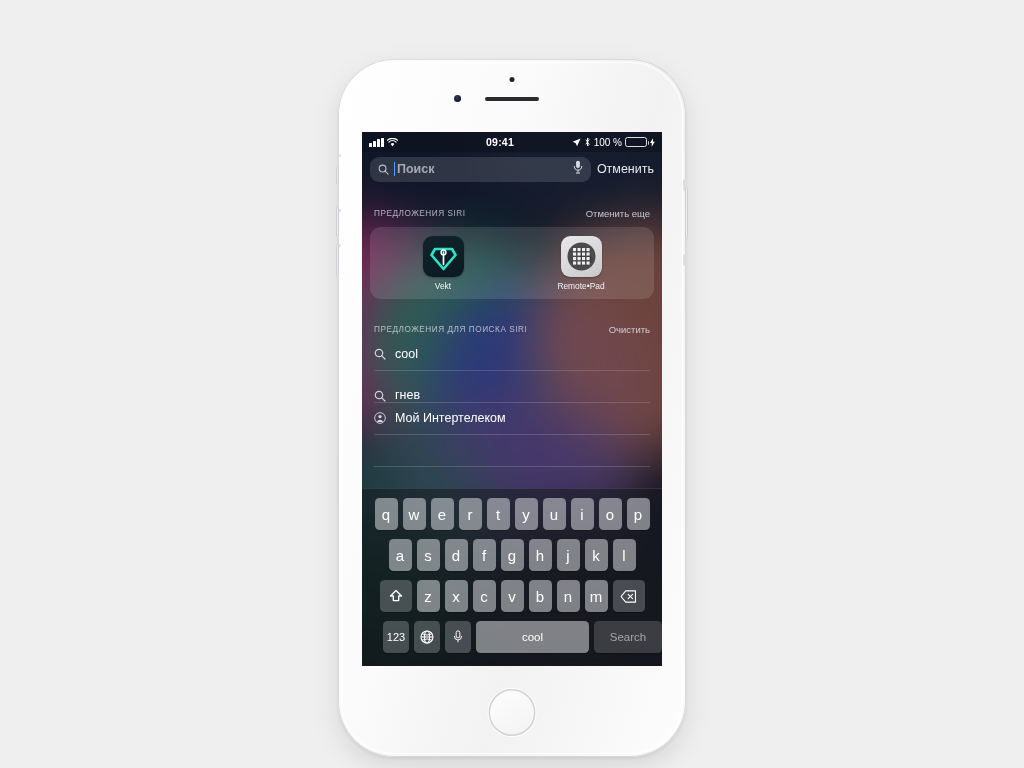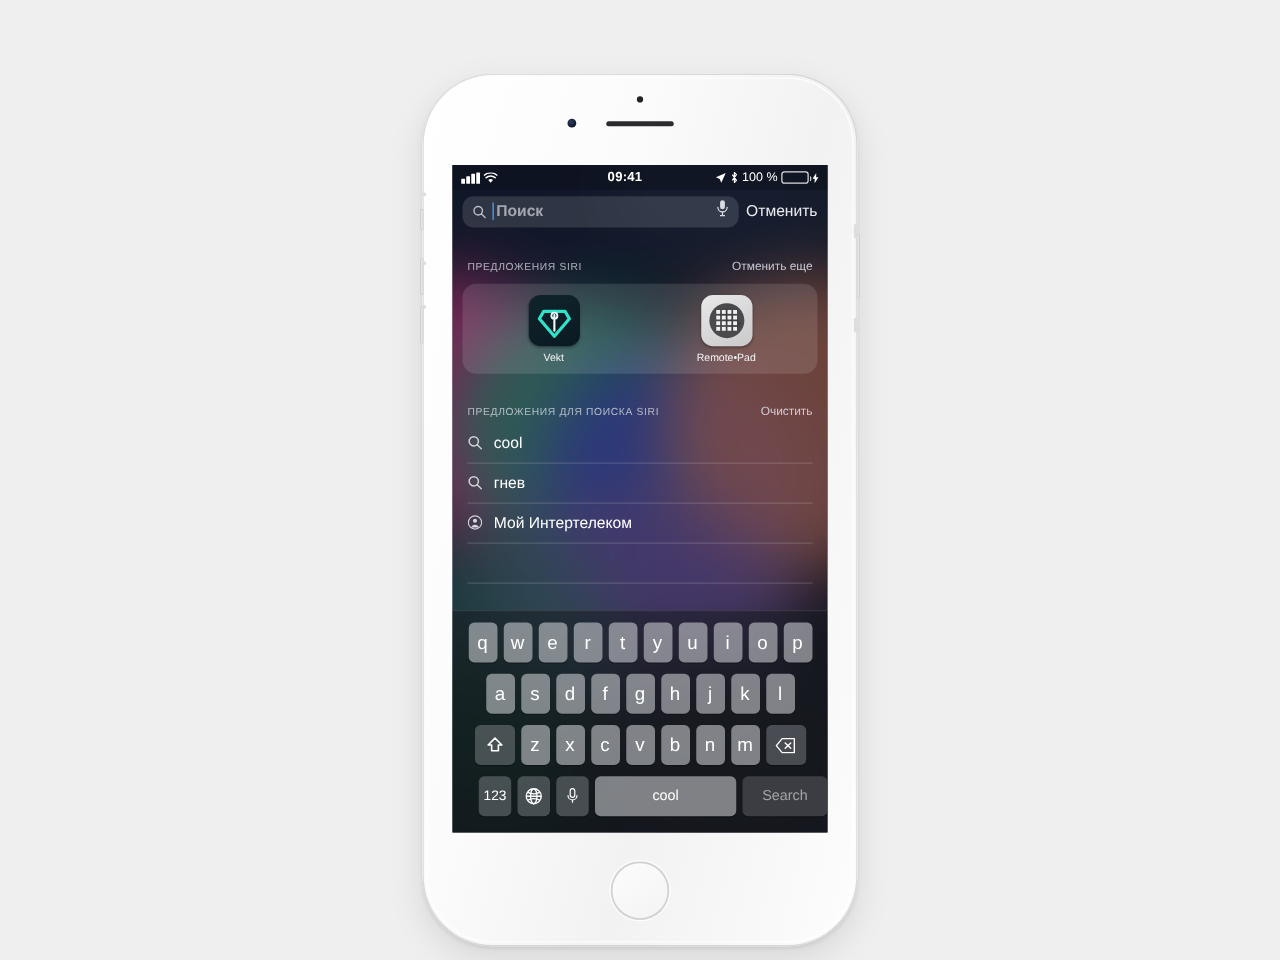--- a/index.html
+++ b/index.html
@@ -293,21 +293,21 @@
 
       <div class="sugg" style="top:206px;">
         <svg width="12" height="12" viewBox="0 0 12 12">
           <circle cx="5" cy="5" r="3.7" stroke="rgba(240,242,247,.82)" stroke-width="1.2" fill="none"></circle>
           <line x1="7.8" y1="7.8" x2="11" y2="11" stroke="rgba(240,242,247,.82)" stroke-width="1.2" stroke-linecap="round"></line>
         </svg>
         <span class="txt">cool</span>
       </div>
       <div class="divider" style="top:238px;"></div>
 
-      <div class="sugg" style="top:238px;">
+      <div class="sugg" style="top:238px;align-items:flex-end;">
         <svg width="12" height="12" viewBox="0 0 12 12">
           <circle cx="5" cy="5" r="3.7" stroke="rgba(240,242,247,.82)" stroke-width="1.2" fill="none"></circle>
           <line x1="7.8" y1="7.8" x2="11" y2="11" stroke="rgba(240,242,247,.82)" stroke-width="1.2" stroke-linecap="round"></line>
         </svg>
         <span class="txt">гнев</span>
       </div>
       <div class="divider" style="top:270px;"></div>
 
       <div class="sugg" style="top:270px;">
         <svg width="12" height="12" viewBox="0 0 14 14">

